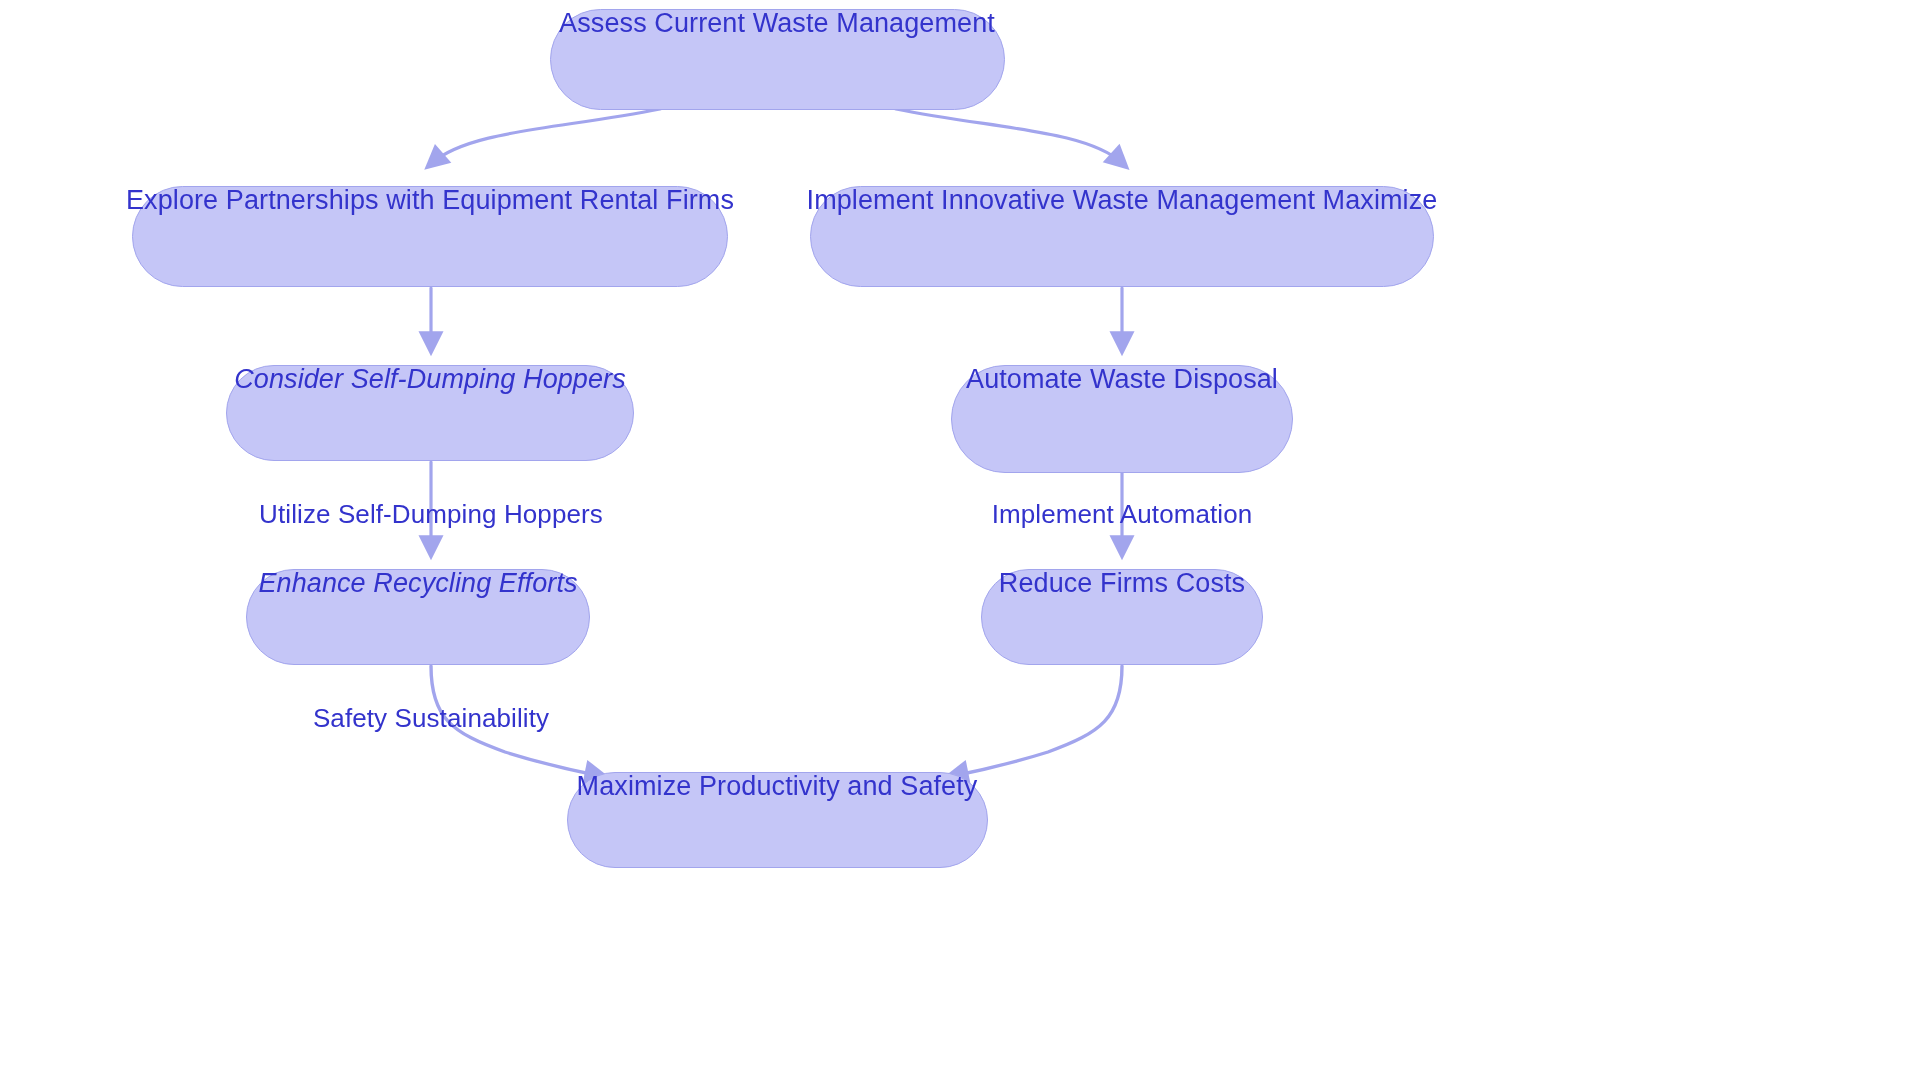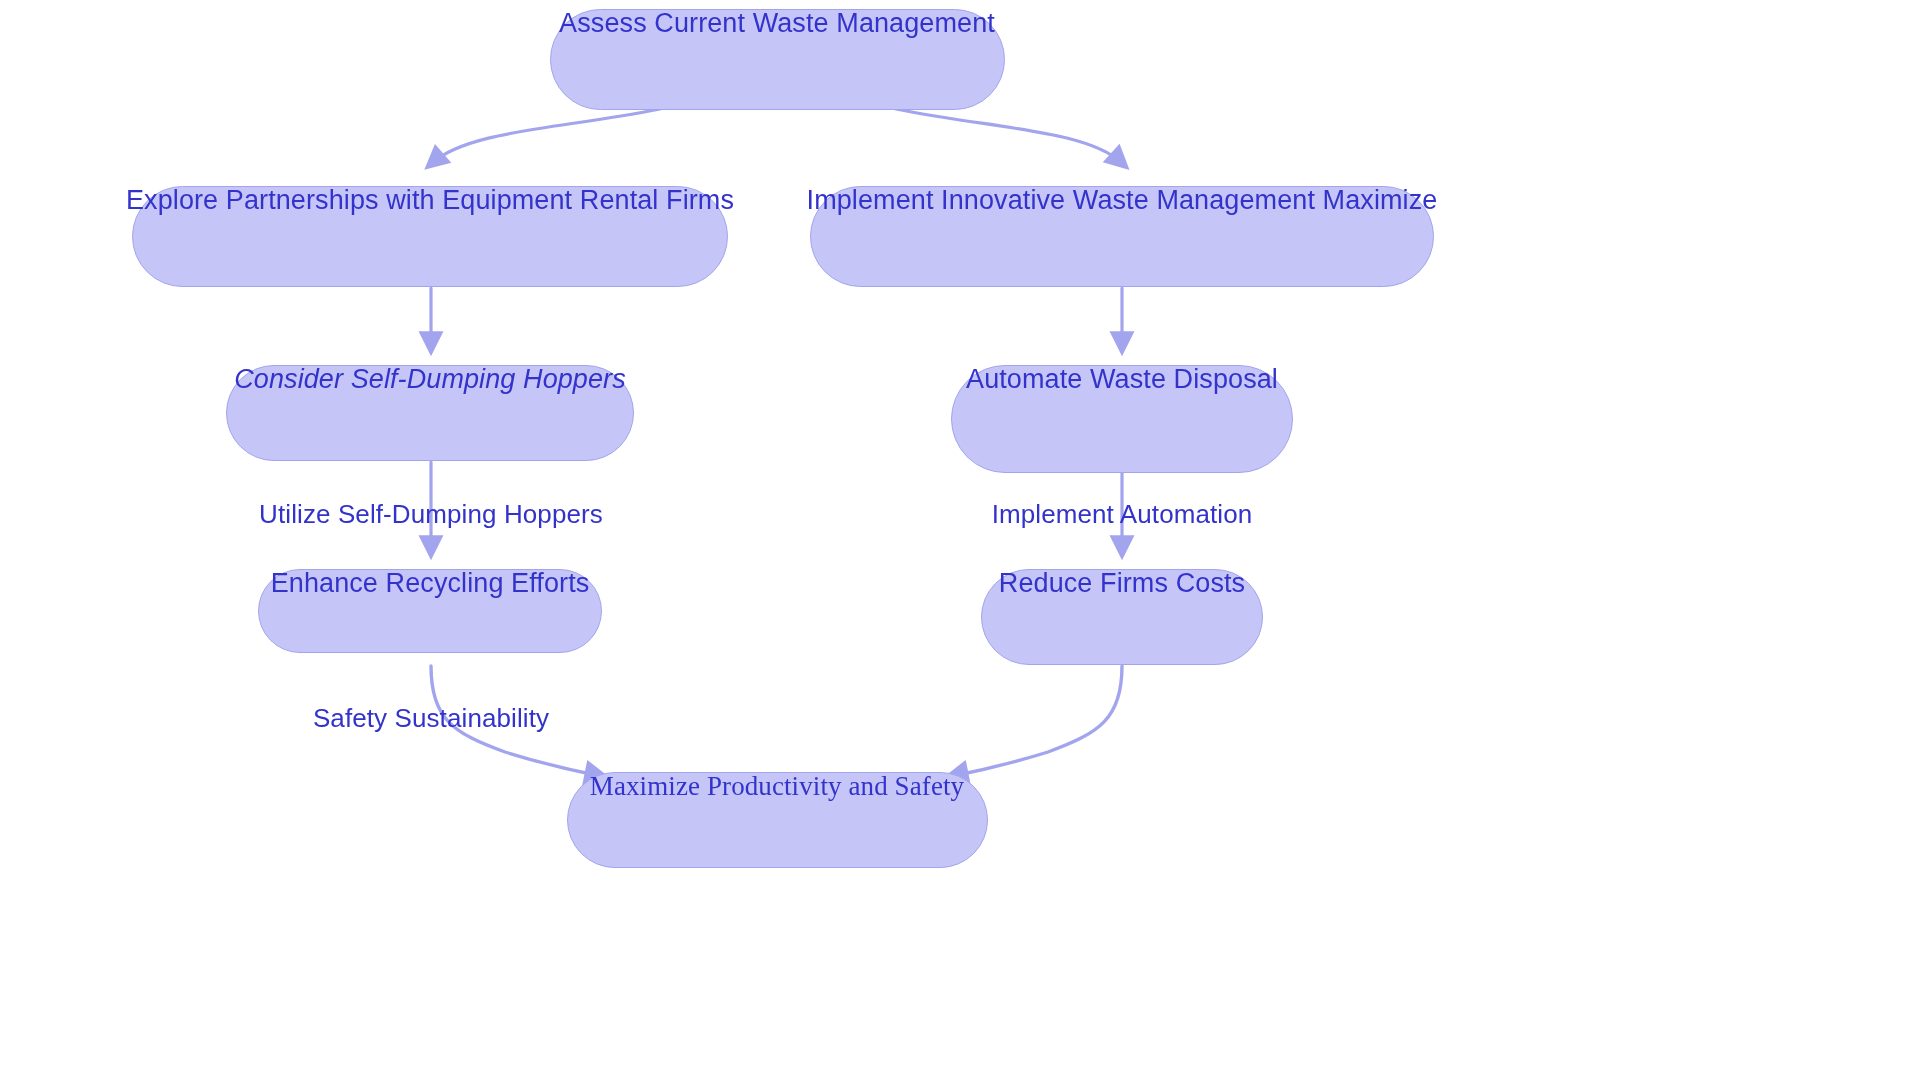--- a/index.html
+++ b/index.html
@@ -103,29 +103,29 @@
   </div>
 
   <div class="node" style="left:226px; top:365px; width:408px; height:96px;font-style:italic;">
     <span class="node-label">Consider Self-Dumping Hoppers</span>
   </div>
 
   <div class="node" style="left:951px; top:365px; width:342px; height:108px;">
     <span class="node-label">Automate Waste Disposal</span>
   </div>
 
-  <div class="node" style="left:258px; top:569px; width:344px; height:84px;">
+  <div class="node" style="left:246px; top:569px; width:344px; height:96px;font-style:italic;">
     <span class="node-label">Enhance Recycling Efforts</span>
   </div>
 
   <div class="node" style="left:981px; top:569px; width:282px; height:96px;">
     <span class="node-label">Reduce Firms Costs</span>
   </div>
 
-  <div class="node" style="left:566.5px; top:772px; width:421px; height:96px;font-family:Liberation Serif, serif;">
+  <div class="node" style="left:566.5px; top:772px; width:421px; height:96px;">
     <span class="node-label">Maximize Productivity and Safety</span>
   </div>
 
   <div class="edge-label" style="left:431px; top:514px;">Utilize Self-Dumping Hoppers</div>
 
   <div class="edge-label" style="left:1122px; top:514px;">Implement Automation</div>
 
   <div class="edge-label" style="left:431px; top:718px;">Safety Sustainability</div>
 
 </div>

